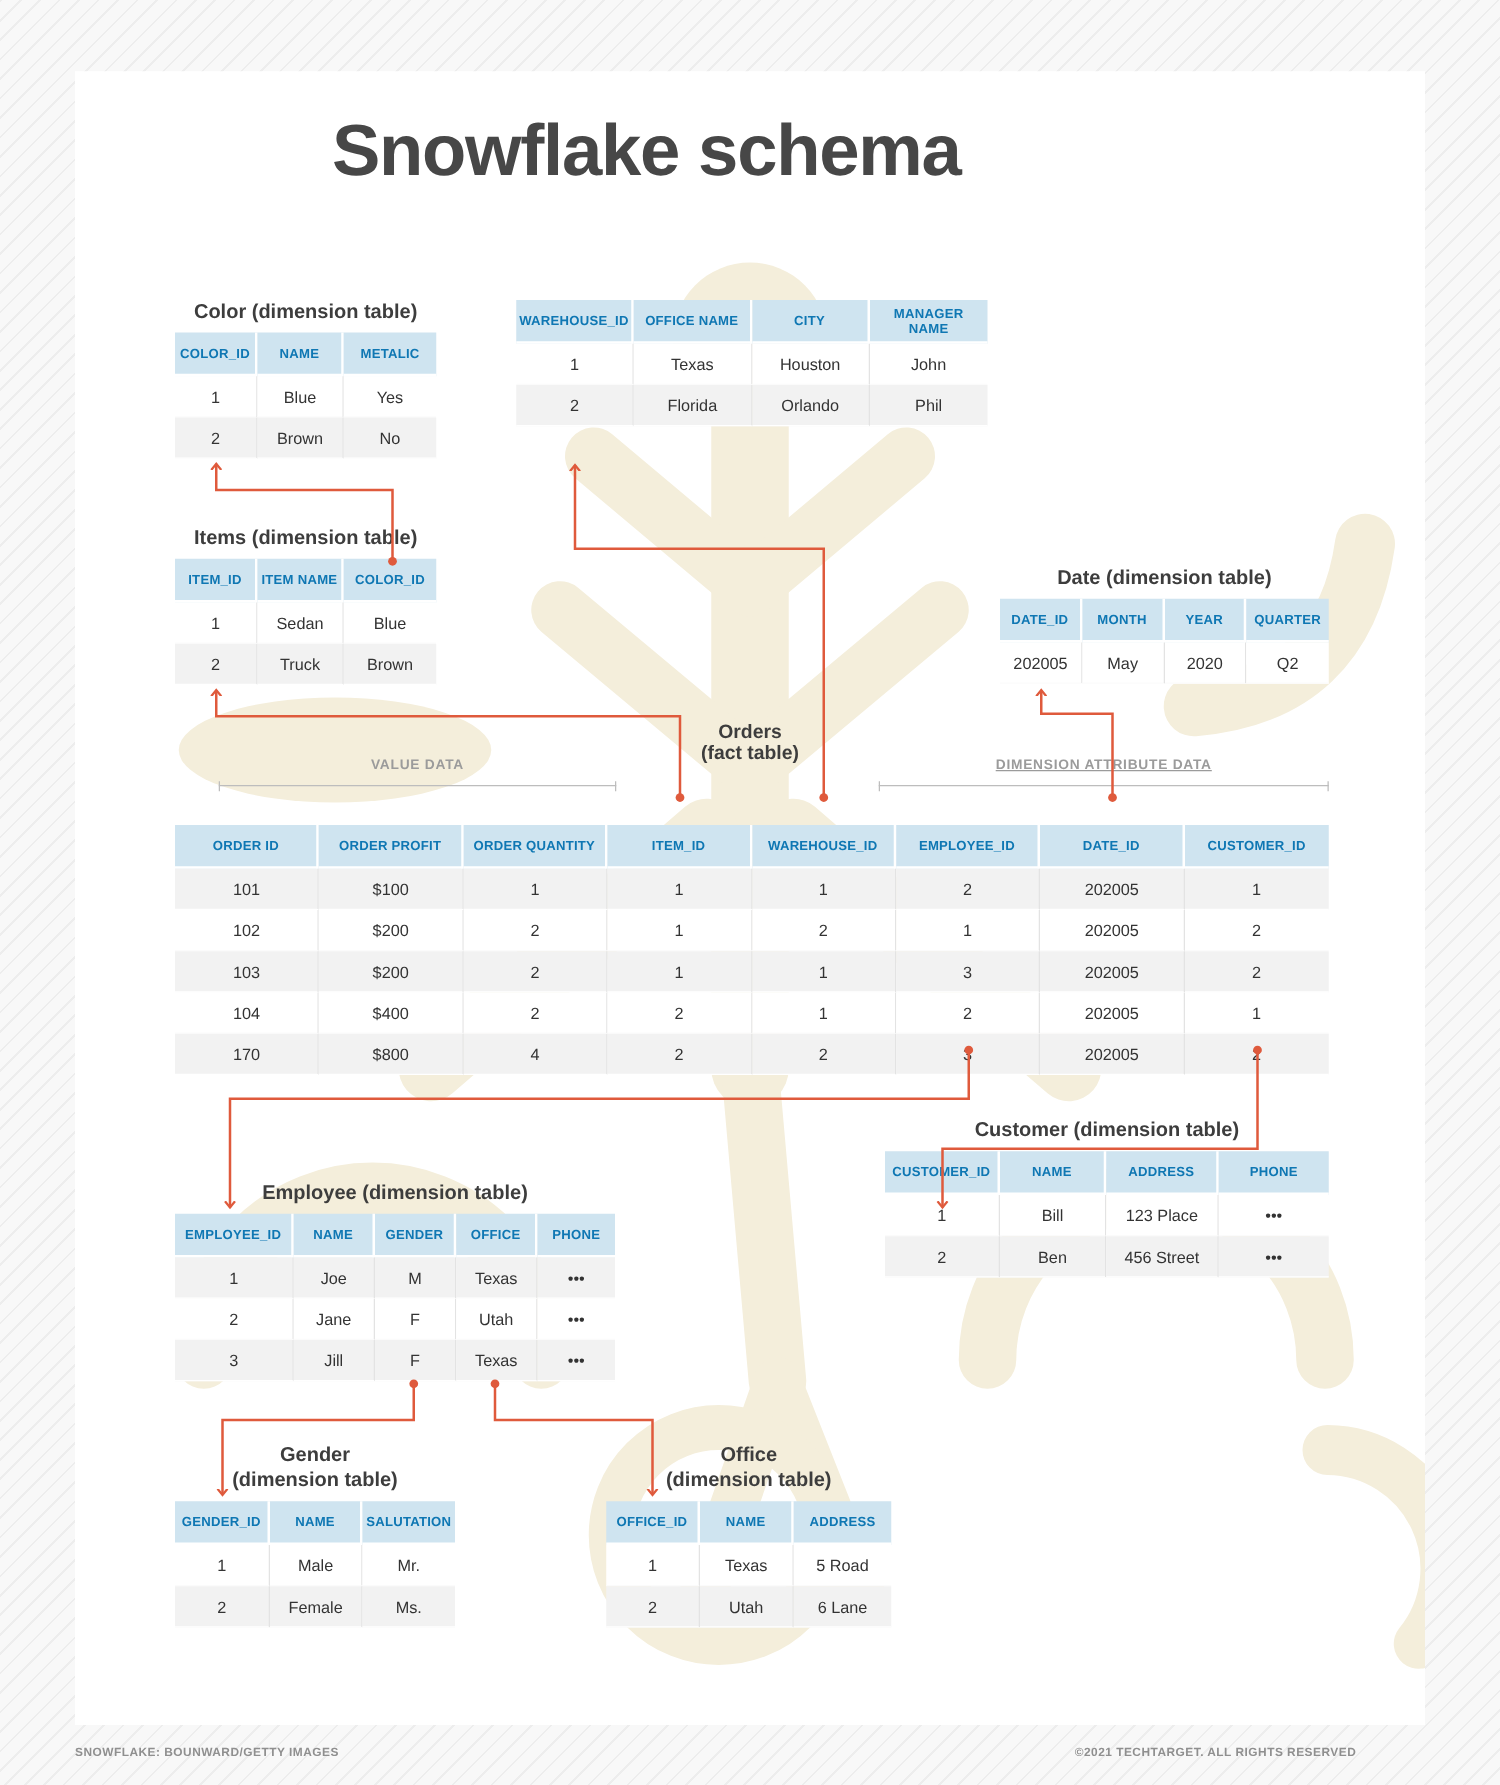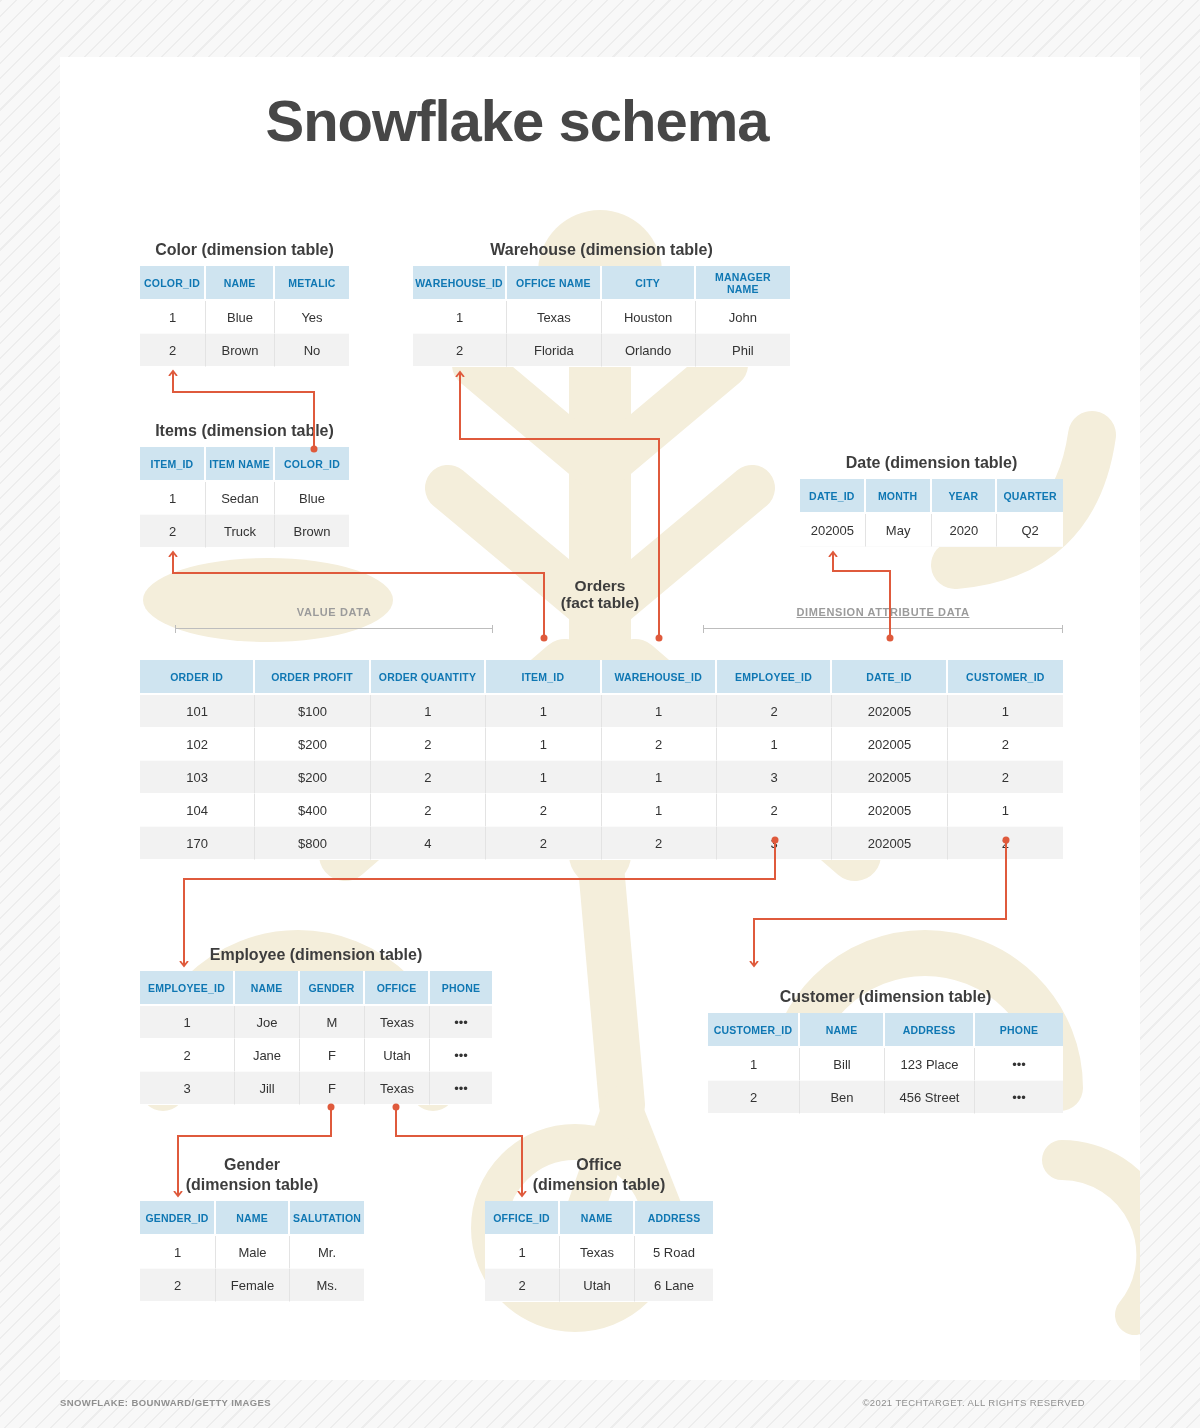--- a/index.html
+++ b/index.html
@@ -20,21 +20,21 @@
   .tbl-title {
     font-size:16px; line-height:20px; font-weight:bold; color:#3d3d3d;
     text-align:center; white-space:pre-line; margin-bottom:6px;
   }
   #tbl-color     { left:140px; top:240px;  width:209px; }
   #tbl-warehouse { left:413px; top:240px;  width:377px; }
   #tbl-items     { left:140px; top:421px;  width:209px; }
   #tbl-date      { left:800px; top:453px;  width:263px; }
   #tbl-orders    { left:140px; top:639px;  width:923px;margin-top:21px; }
   #tbl-employee  { left:140px; top:945px;  width:352px; }
-  #tbl-customer  { left:708px; top:987px;  width:355px; }
+  #tbl-customer  { left:708px; top:895px;  width:355px; }
   #tbl-gender    { left:140px; top:1155px; width:224px; }
   #tbl-office    { left:485px; top:1155px; width:228px; }
 
   table.grid { width:100%; border-collapse:separate; border-spacing:0; table-layout:fixed; }
   table.grid th {
     background:#cfe4f0; color:#0f77b3; font-size:10.5px; font-weight:bold; letter-spacing:.2px;
     height:35px; text-align:center; padding:0 2px;
     border-right:2px solid #fff; border-bottom:2px solid #fff; overflow:hidden;
   }
   table.grid th:last-child { border-right:0; }
@@ -63,21 +63,21 @@
   #line-value { left:175px; top:628px; width:318px; }
   #line-dim   { left:703px; top:628px; width:360px; }
 
   .arrows { position:absolute; left:0; top:0; width:1200px; height:1428px; z-index:5; pointer-events:none; }
 
   .footer-credit {
     position:absolute; left:60px; top:1397px; font-size:9.5px; font-weight:bold;
     letter-spacing:.4px; color:#8f8f8f; z-index:3;text-align:right;
   }
   .footer-copyright {
-    position:absolute; right:115px; top:1397px; font-size:9.5px; font-weight:normal;
+    position:absolute; right:115px; top:1397px; font-size:9.5px; font-weight:bold;
     letter-spacing:.4px; color:#8f8f8f; z-index:3;
   }
   .footer-brand {
     position:absolute; left:1092px; top:1428px; width:78px; text-align:center; z-index:3; color:#8c8c8c;margin-left:26px;
   }
   .footer-brand .word { font-size:13.5px; font-weight:bold; letter-spacing:-0.2px; margin-top:-2px; }
 </style>
 </head>
 <body>
 
@@ -132,21 +132,20 @@
               <td>2</td>
               <td>Brown</td>
               <td>No</td>
             </tr>
           </tbody>
         </table>
       </div>
   </div>
 
   <div class="tbl" id="tbl-warehouse">
-    <div class="tbl-title">Warehouse (dimension table)</div>
     <div>
         <table class="grid">
           <thead>
             <tr>
               <th>WAREHOUSE_ID</th>
               <th>OFFICE NAME</th>
               <th>CITY</th>
               <th>MANAGER NAME</th>
             </tr>
           </thead>

